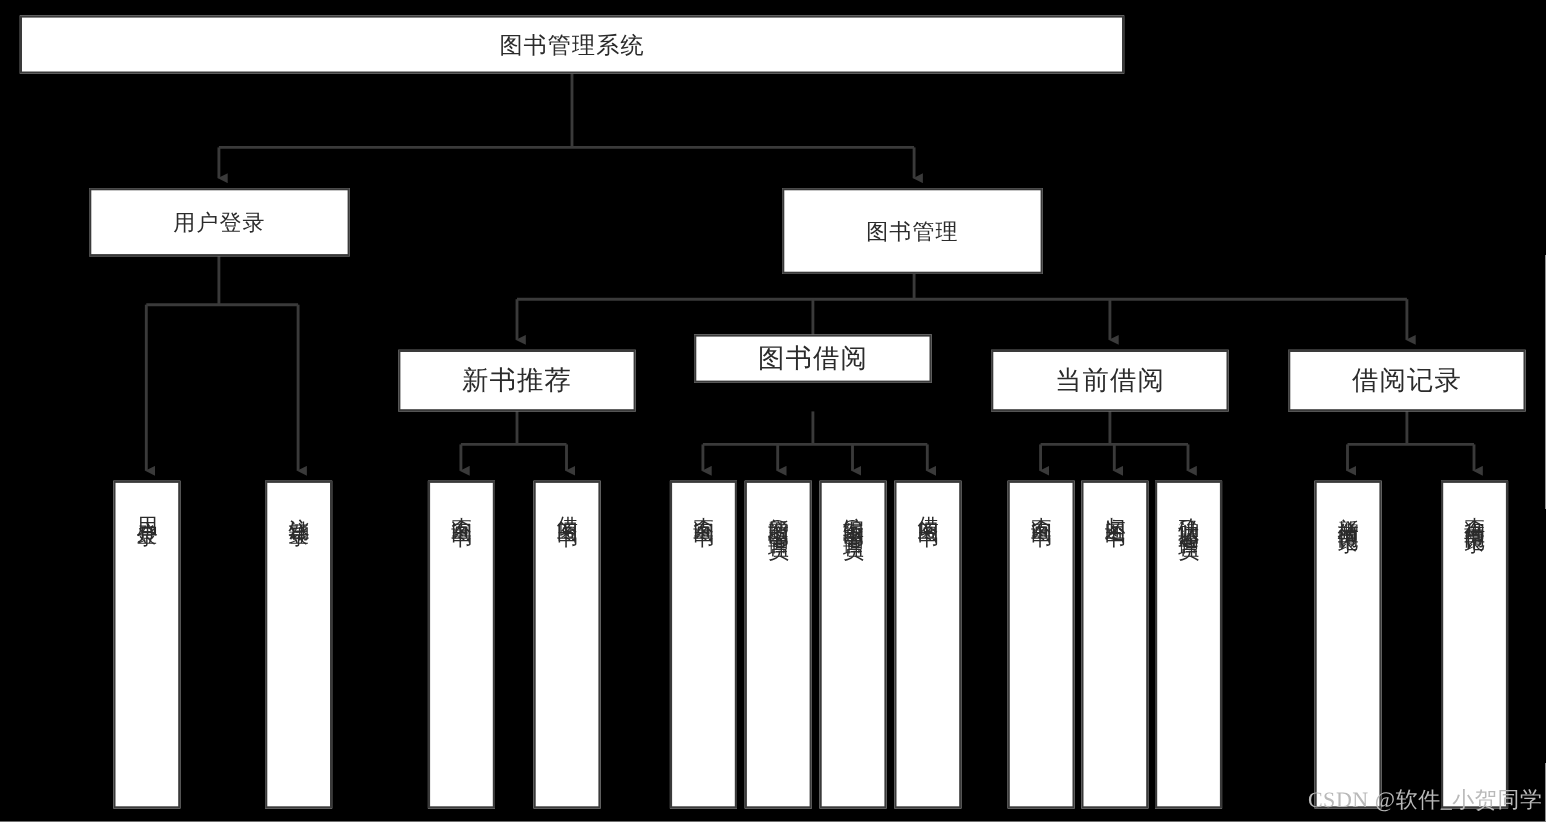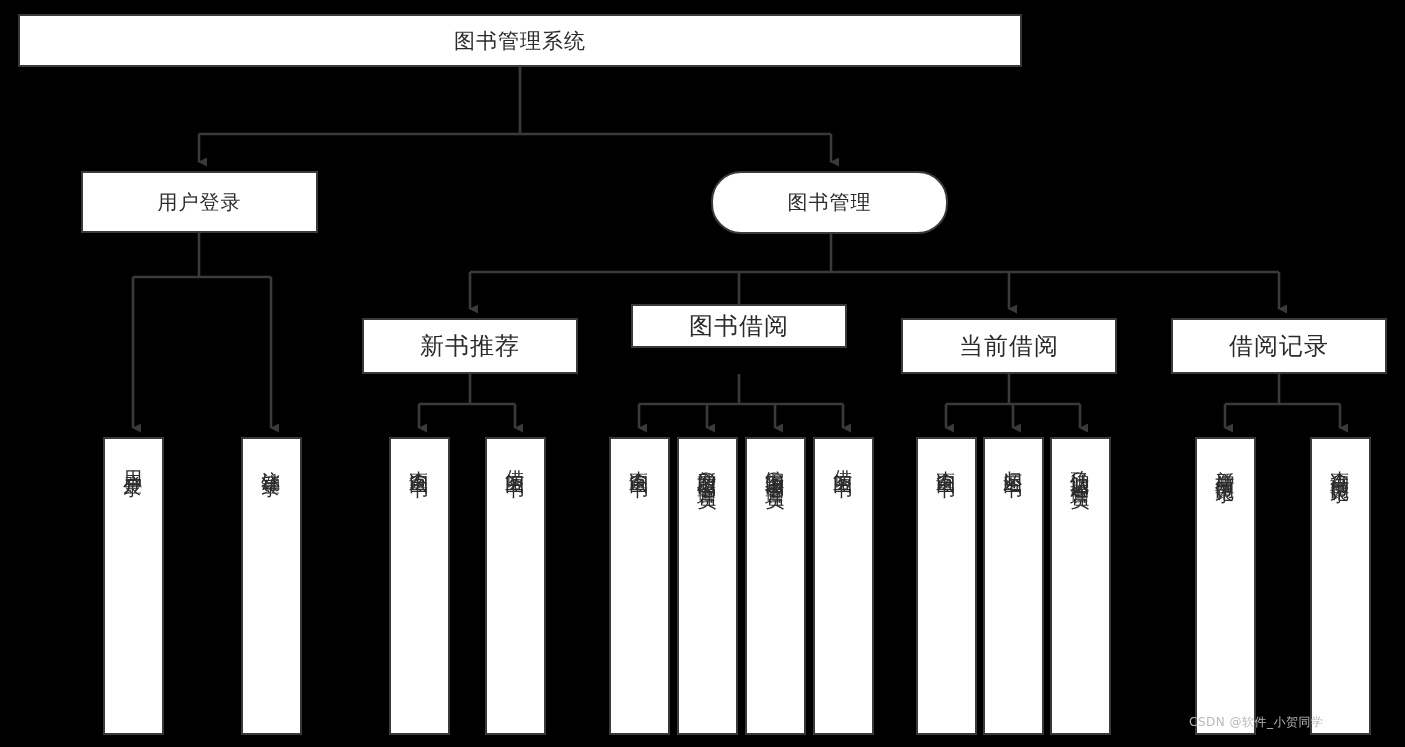--- a/index.html
+++ b/index.html
@@ -61,25 +61,26 @@
     font-size: 19px;
     line-height: 1.08;
     letter-spacing: 3px;
     white-space: nowrap;
     color: #2b2b2b;
   }
   #watermark {
     position: absolute;
     left: 1189px;
     top: 714px;
-    font-size: 12px;
+    font-size: 20px;
     color: #b9b9b9;
     white-space: nowrap;
     z-index: 3;
     letter-spacing: 0.5px;
+    font-family: Liberation Serif, serif;
   }
 </style>
 </head>
 <body>
 
 <div id="diagram">
 
   <svg id="connectors" viewBox="0 0 1405 747" xmlns="http://www.w3.org/2000/svg">
     <defs>
       <marker id="arrowhead" markerWidth="9" markerHeight="9" refX="4.5" refY="8" orient="auto" markerUnits="userSpaceOnUse">
@@ -131,21 +132,21 @@
     </g>
   </svg>
 
   <div class="node root" style="left:18px; top:14px; width:1004px; height:53px;">
     <span>图书管理系统</span>
   </div>
 
   <div class="node level2" style="left:81px; top:171px; width:237px; height:62px;">
     <span>用户登录</span>
   </div>
-  <div class="node level2" style="left:711px; top:171px; width:237px; height:63px;border-radius:30px;">
+  <div class="node level2" style="left:711px; top:171px; width:237px; height:78px;">
     <span>图书管理</span>
   </div>
 
   <div class="node level3" style="left:362px; top:318px; width:216px; height:56px;">
     <span>新书推荐</span>
   </div>
   <div class="node level3" style="left:631px; top:304px; width:216px; height:44px;">
     <span>图书借阅</span>
   </div>
   <div class="node level3" style="left:1171px; top:318px; width:216px; height:56px;">

